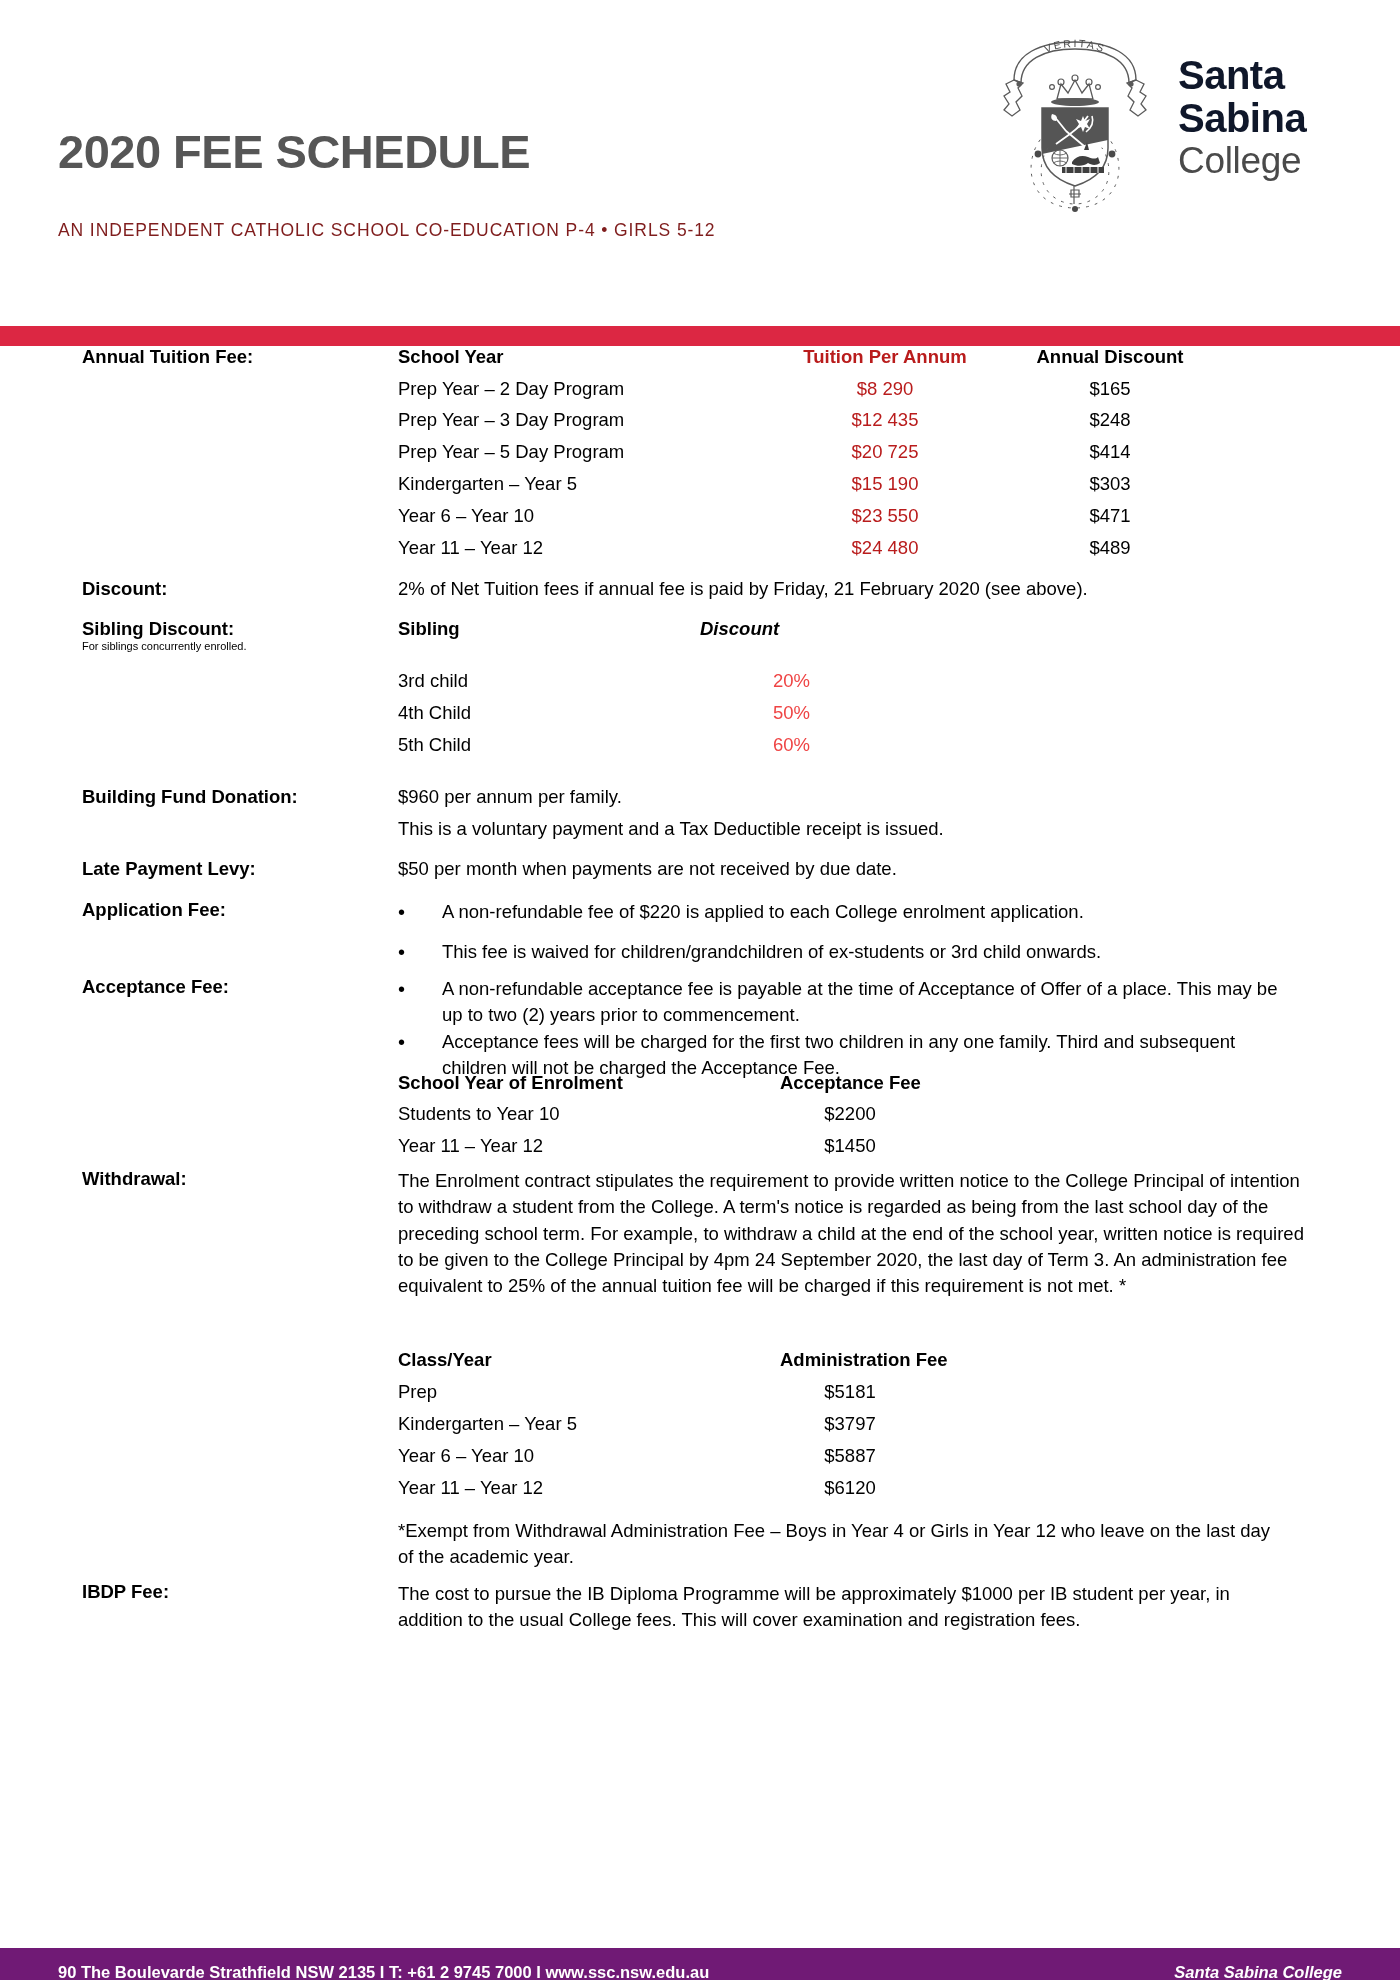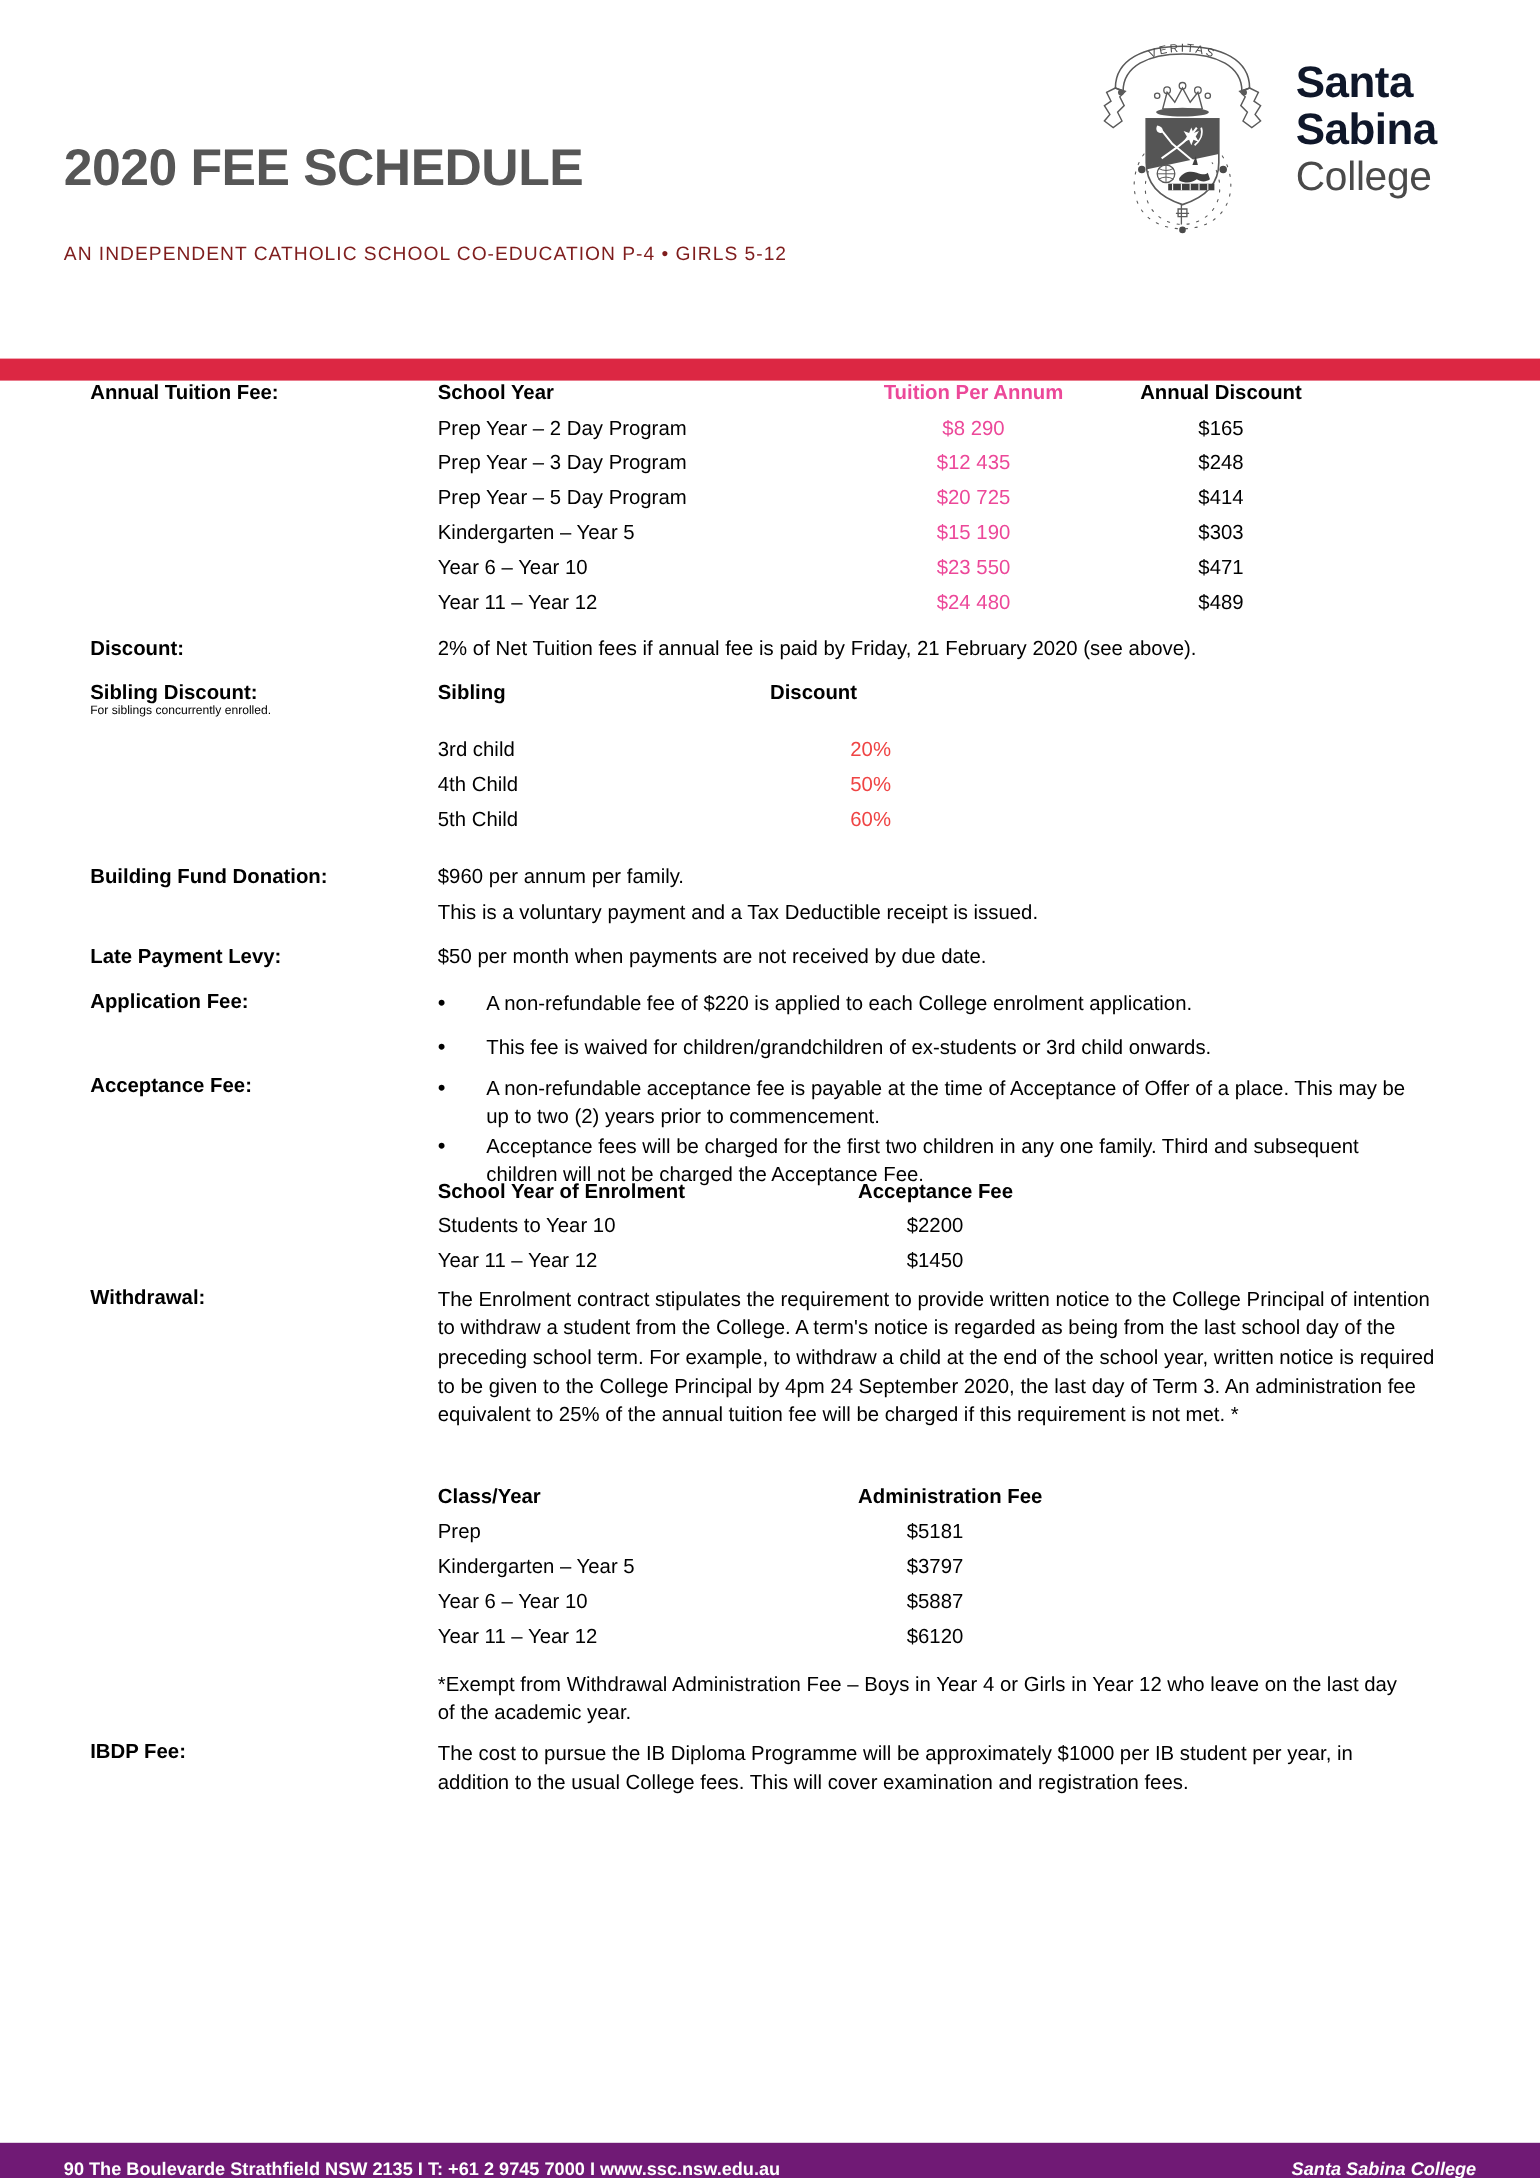--- a/index.html
+++ b/index.html
@@ -162,21 +162,21 @@
     white-space: nowrap;
   }
   .colA.bold { font-weight: bold; }
   .colB {
     position: absolute;
     left: 760px;
     top: 0;
     width: 250px;
     text-align: center;
     font-size: 18.5px;
-    color: #ec4899;
+    color: #b91c1c;
     white-space: nowrap;
   }
   .colB.bold { font-weight: bold; }
   .colC {
     position: absolute;
     left: 1000px;
     top: 0;
     width: 220px;
     text-align: center;
     font-size: 18.5px;
@@ -198,21 +198,21 @@
   .sibB {
     position: absolute;
     left: 700px;
     top: 0;
     width: 180px;
     text-align: left;
     font-size: 18.5px;
     color: #000;
     white-space: nowrap;
   }
-  .sibB.bold { font-weight: bold; }
+  .sibB.bold { font-weight: bold; font-style: italic; }
   .sibVal {
     position: absolute;
     left: 700px;
     top: 0;
     width: 110px;
     text-align: right;
     font-size: 18.5px;
     color: #ef4444;
     white-space: nowrap;
   }

